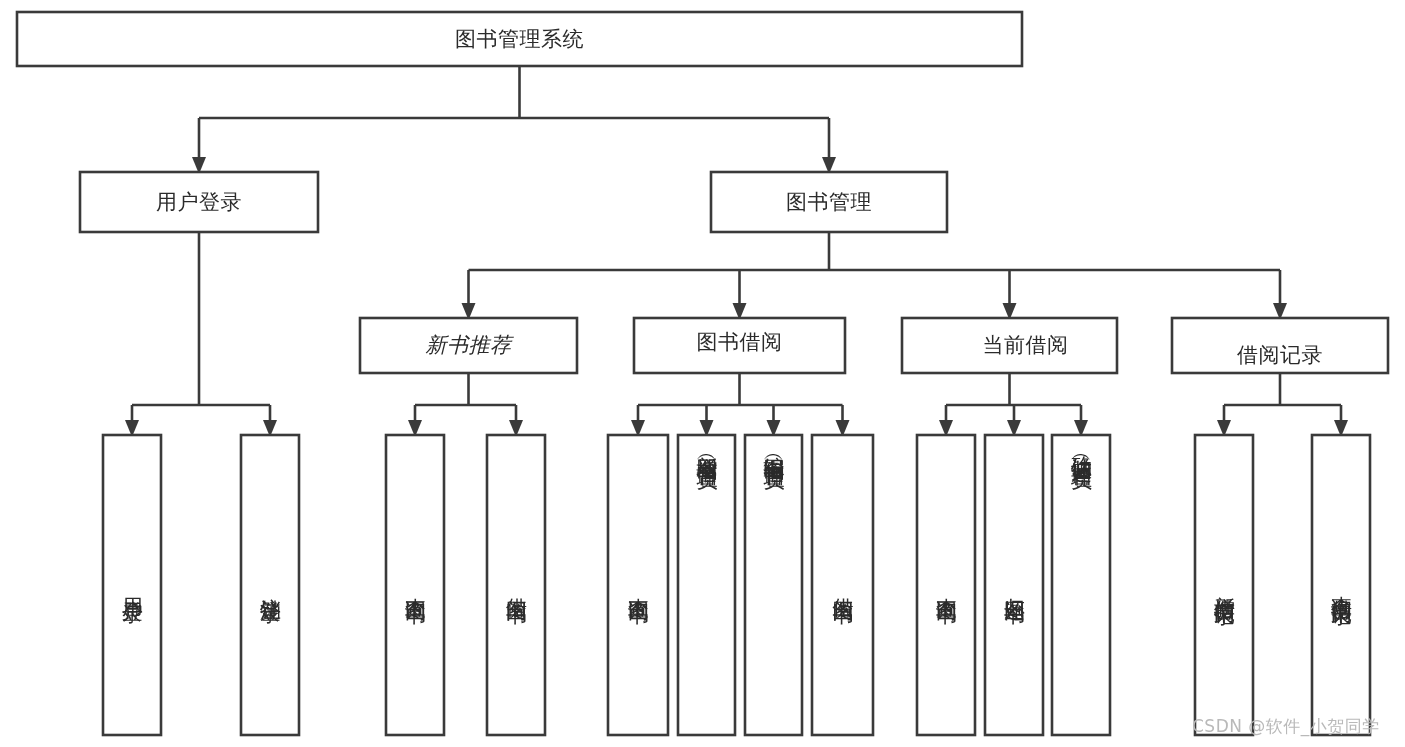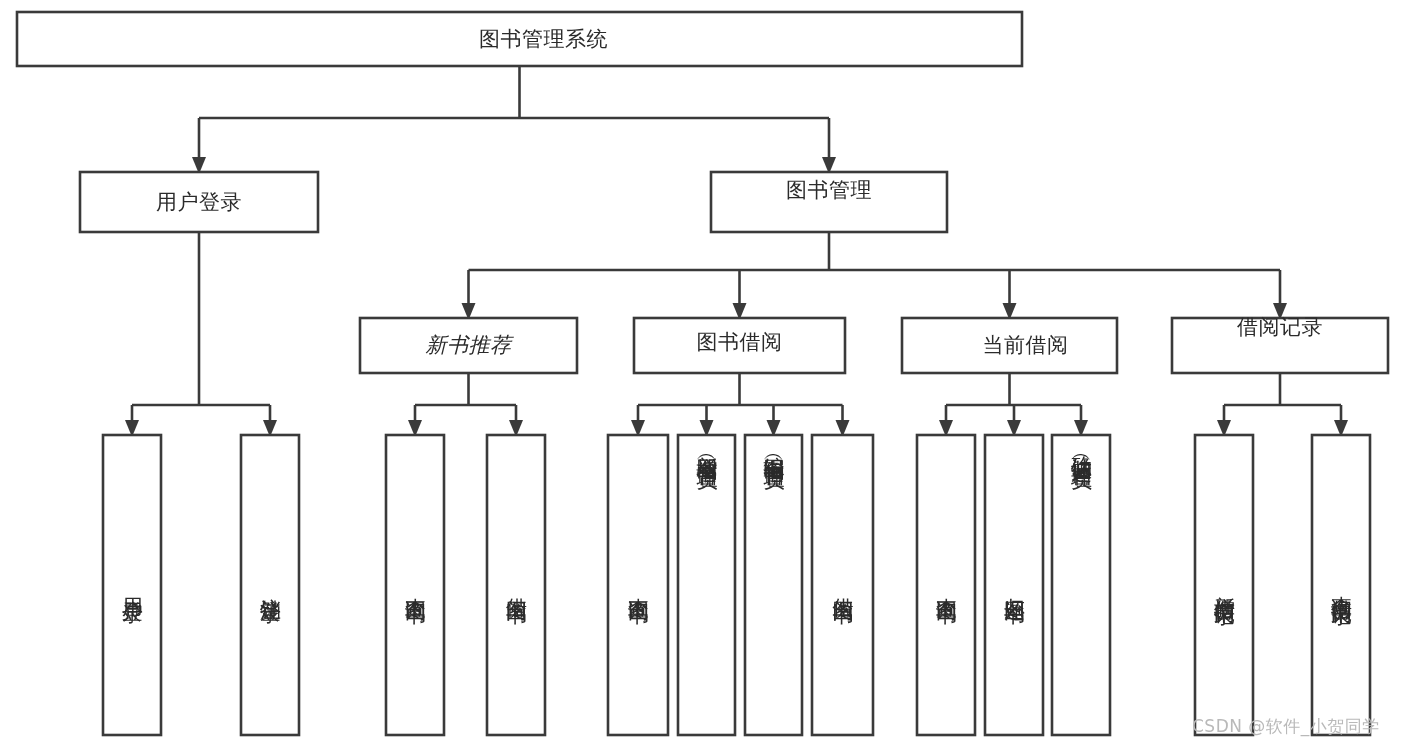--- a/index.html
+++ b/index.html
@@ -150,27 +150,27 @@
         <rect x="745" y="435" width="57" height="300" class="node-rect"></rect>
         <rect x="812" y="435" width="61" height="300" class="node-rect"></rect>
         <rect x="917" y="435" width="58" height="300" class="node-rect"></rect>
         <rect x="985" y="435" width="58" height="300" class="node-rect"></rect>
         <rect x="1052" y="435" width="58" height="300" class="node-rect"></rect>
         <rect x="1195" y="435" width="58" height="300" class="node-rect"></rect>
         <rect x="1312" y="435" width="58" height="300" class="node-rect"></rect>
       </g>
   </svg>
   <div id="labels-layer">
-      <div class="node-label" style="left: 17px; top: 12px; width: 1005px; height: 54px; padding-left: 24px;">图书管理系统</div>
+      <div class="node-label" style="left: 17px; top: 12px; width: 1005px; height: 54px;">图书管理系统</div>
       <div class="node-label" style="left: 80px; top: 172px; width: 238px; height: 60px;">用户登录</div>
-      <div class="node-label" style="left: 711px; top: 160px; width: 236px; height: 60px; border-radius: 22px;">图书管理</div>
+      <div class="node-label" style="left: 711px; top: 172px; width: 236px; height: 60px; border-radius: 22px;">图书管理</div>
       <div class="node-label" style="left: 360px; top: 318px; width: 217px; height: 55px; font-style: italic;">新书推荐</div>
       <div class="node-label" style="left: 634px; top: 318px; width: 211px; height: 48px;">图书借阅</div>
       <div class="node-label" style="left: 902px; top: 318px; width: 215px; height: 55px; padding-left: 16px;">当前借阅</div>
-      <div class="node-label" style="left: 1172px; top: 300px; width: 216px; height: 55px;">借阅记录</div>
+      <div class="node-label" style="left: 1172px; top: 328px; width: 216px; height: 55px;">借阅记录</div>
       <div class="node-label vertical" style="left: 103px; top: 435px; width: 58px; height: 300px;">用户登录</div>
       <div class="node-label vertical" style="left: 241px; top: 435px; width: 58px; height: 300px;">注销登录</div>
       <div class="node-label vertical" style="left: 386px; top: 435px; width: 58px; height: 300px;">查询图书</div>
       <div class="node-label vertical" style="left: 487px; top: 435px; width: 58px; height: 300px;">借阅图书</div>
       <div class="node-label vertical" style="left: 608px; top: 435px; width: 60px; height: 300px;">查询图书</div>
       <div class="node-label vertical top-aligned" style="left: 678px; top: 435px; width: 57px; height: 300px;">新增图书（管理员）</div>
       <div class="node-label vertical top-aligned" style="left: 745px; top: 435px; width: 57px; height: 300px;">编辑图书（管理员）</div>
       <div class="node-label vertical" style="left: 812px; top: 435px; width: 61px; height: 300px;">借阅图书</div>
       <div class="node-label vertical" style="left: 917px; top: 435px; width: 58px; height: 300px;">查询图书</div>
       <div class="node-label vertical" style="left: 985px; top: 435px; width: 58px; height: 300px;">归还图书</div>

